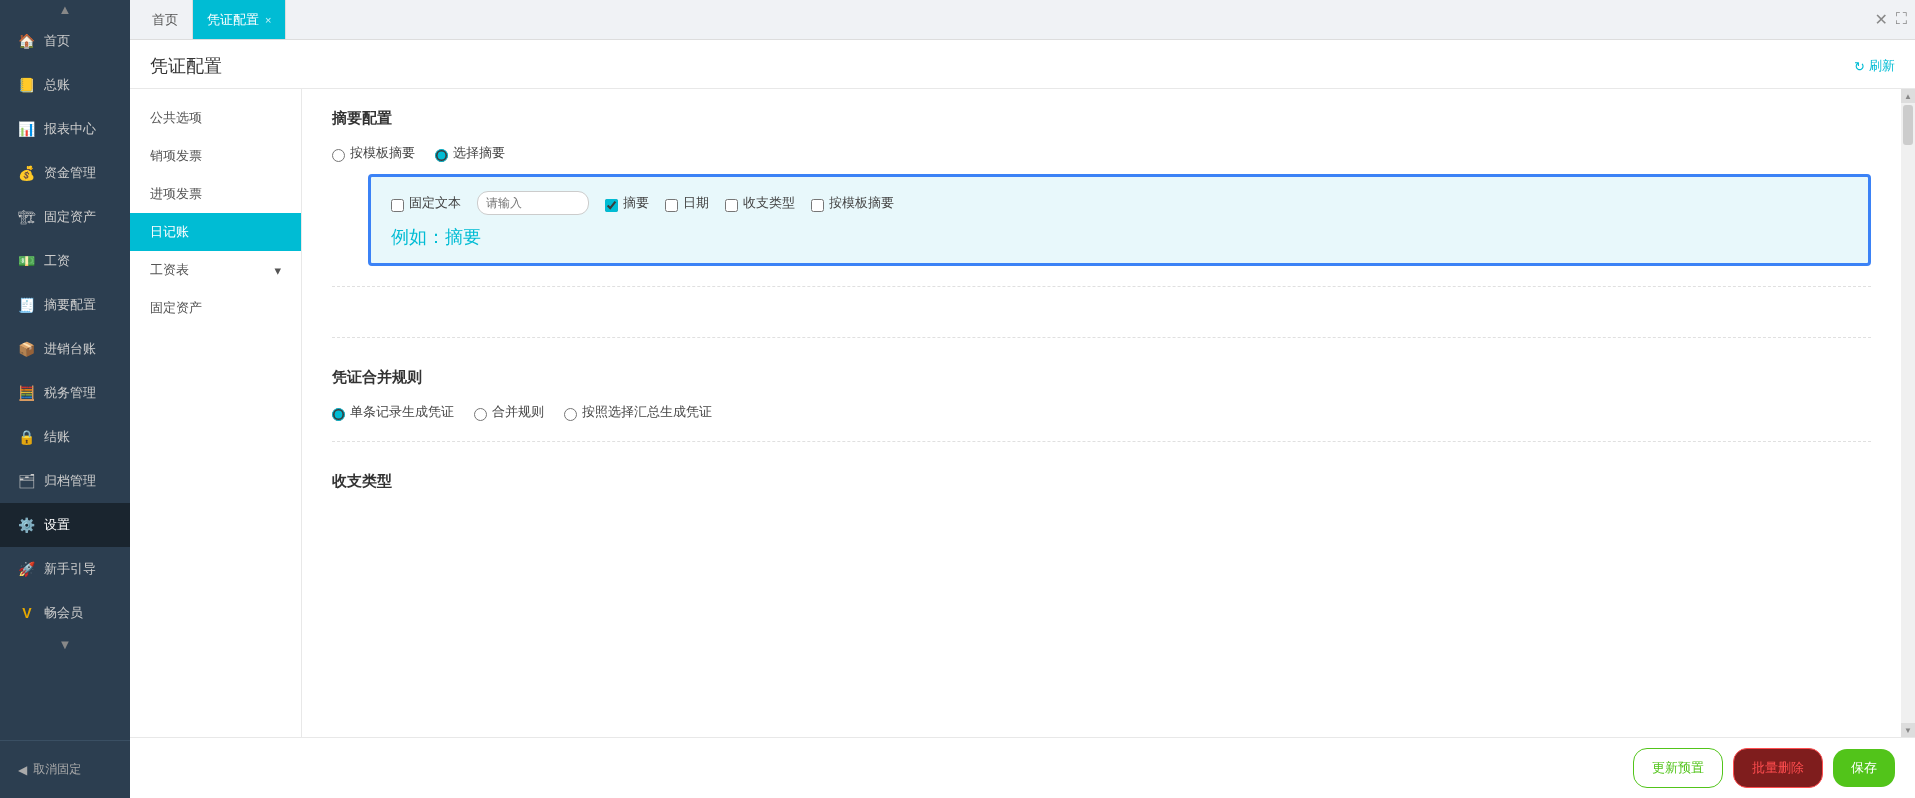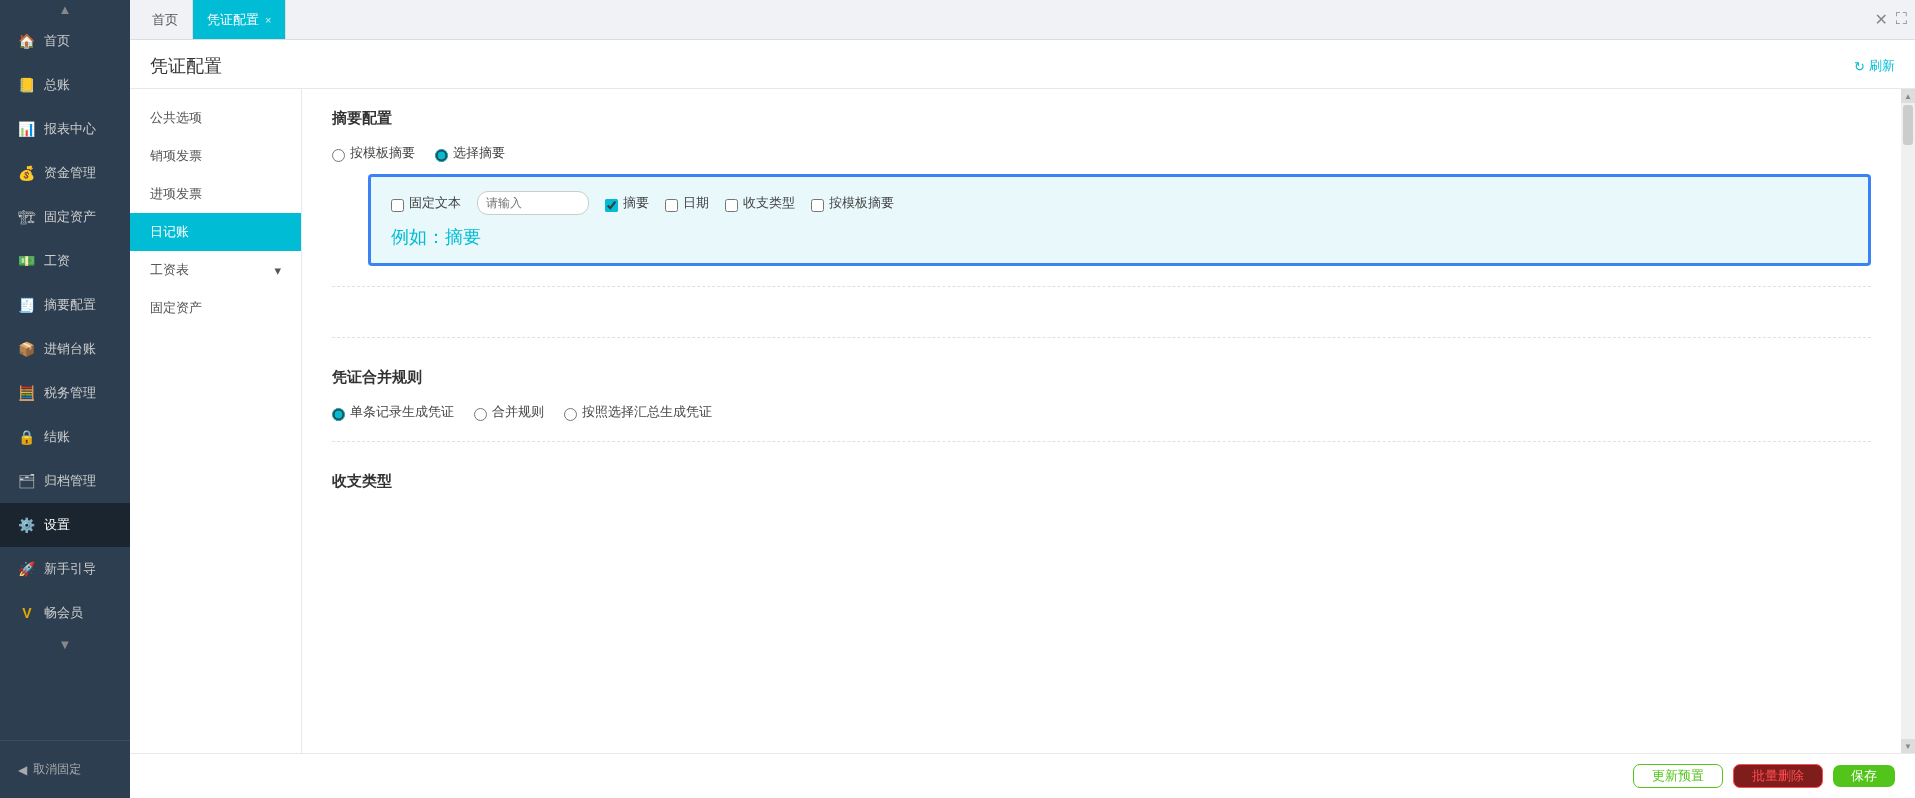--- a/index.html
+++ b/index.html
@@ -234,23 +234,23 @@
       display: flex;
       align-items: center;
       justify-content: flex-end;
       gap: 10px;
       padding: 10px 20px;
       background: #fff;
       border-top: 1px solid #e8e8e8;
       flex-shrink: 0;
     }
     .btn {
-      padding: 2px 18px;
+      padding: 10px 18px;
       border: none;
-      border-radius: 7px;
+      border-radius: 14px;
       cursor: pointer;
       font-size: 13px;
     }
     .btn-outline-green {
       background: #fff;
       border: 1px solid #52c41a;
       color: #52c41a;
     }
     .btn-outline-red {
       background: #7f1d1d;

